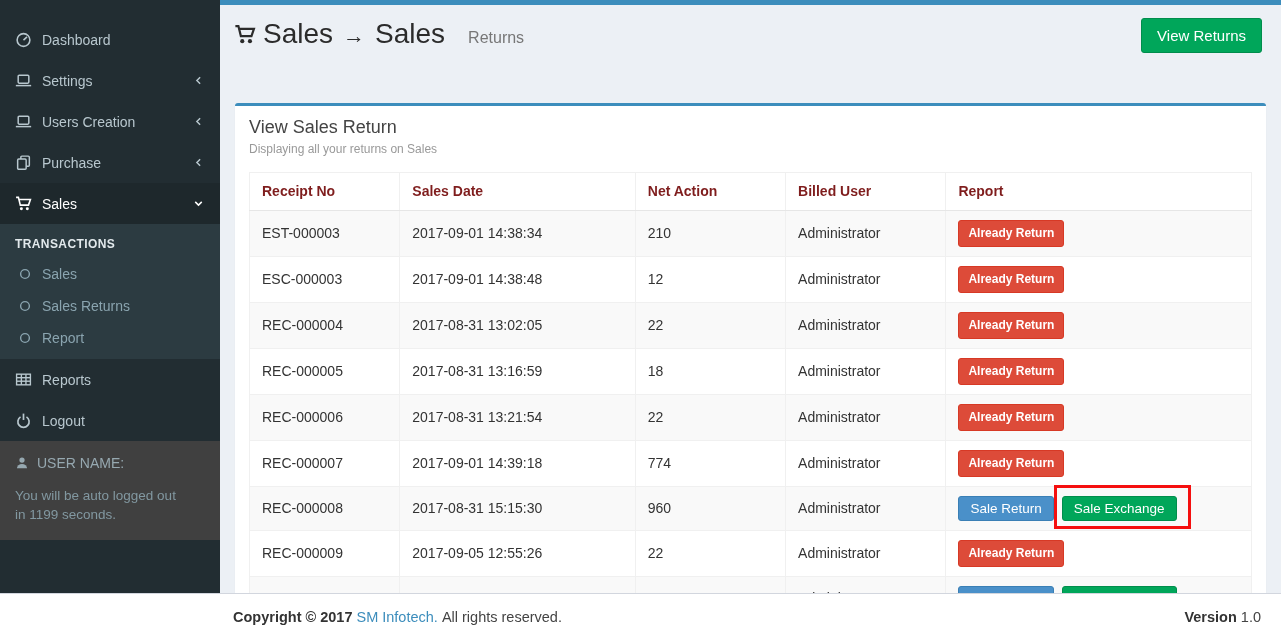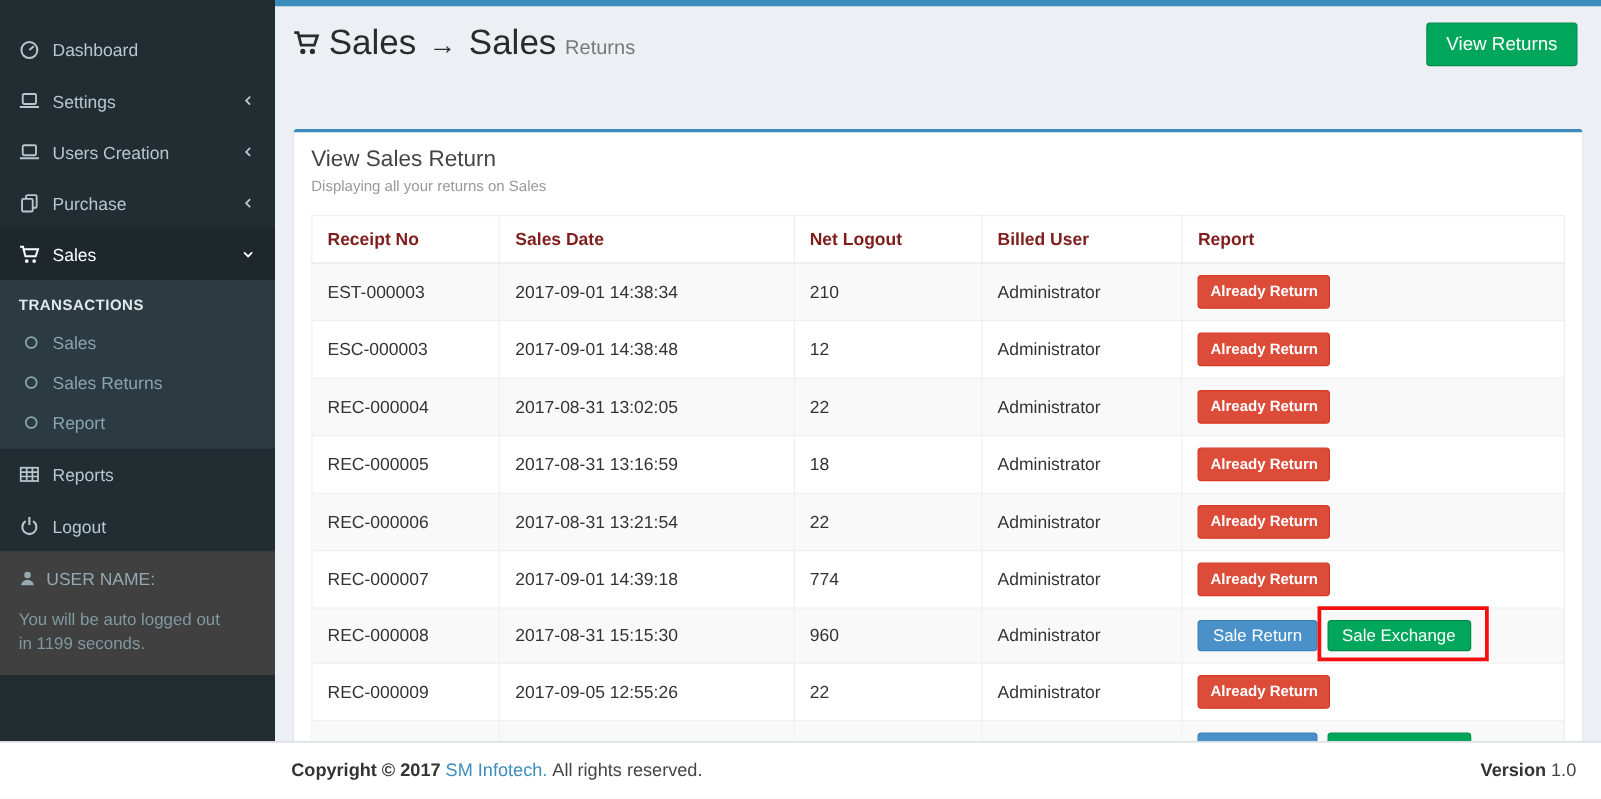--- a/index.html
+++ b/index.html
@@ -31,21 +31,21 @@
 
   
   .main { position:absolute; left:220px; top:0; width:1061px; height:593px; background:#ecf0f5; overflow:hidden; }
   .topstrip { height:5px; background:#3c8dbc; }
   .content-header { display:flex; justify-content:space-between; align-items:flex-start; padding:13px 19px 0 14px; height:98px; }
   .page-title { display:flex; align-items:baseline; color:#333; }
   .page-title .icon { width:22px; height:22px; margin-right:7px; align-self:center; display:inline-flex; }
   .page-title .icon svg { width:100%; height:100%; }
   .pt-big { font-size:28px; color:#2b2b2b; }
   .pt-arrow { font-size:22px; font-weight:bold; color:#2b2b2b; margin:0 10px; }
-  .pt-sub { font-size:16px; color:#777; margin-left:7px; }
+  .pt-sub { font-size:16px; color:#777; margin-left:23px; }
   .btn { border-radius:3px; cursor:pointer; font-family:"Liberation Sans", sans-serif; }
   .btn-view-returns { background:#00a65a; border:1px solid #008d4c; color:#fff; font-size:15px; padding:8px 15px; margin-top:0; }
 
   
   .panel { margin:0 15px; background:#fff; border-top:3px solid #3c8dbc; border-radius:3px; box-shadow:0 1px 1px rgba(0,0,0,.1); padding:11px 14px 14px; min-height:455px; }
   .box-title { font-size:18px; font-weight:400; color:#444; }
   .box-subtitle { font-size:12px; color:#999; margin-top:4px; }
 
   table.returns { width:100%; border-collapse:collapse; margin-top:16px; font-size:14px; color:#333; }
   table.returns th, table.returns td { border:1px solid #f0f0f0; padding:9px 12px; text-align:left; line-height:19px; }
@@ -243,21 +243,21 @@
 
     <div class="panel">
       <div class="box-title">View Sales Return</div>
       <div class="box-subtitle">Displaying all your returns on Sales</div>
 
       <table class="returns">
         <thead>
           <tr>
             <th>Receipt No</th>
             <th>Sales Date</th>
-            <th>Net Logout</th>
+            <th>Net Action</th>
             <th>Billed User</th>
             <th>Report</th>
           </tr>
         </thead>
         <tbody>
             <tr>
     <td>EST-000003</td>
     <td>2017-09-01 14:38:34</td>
     <td>210</td>
     <td>Administrator</td>

